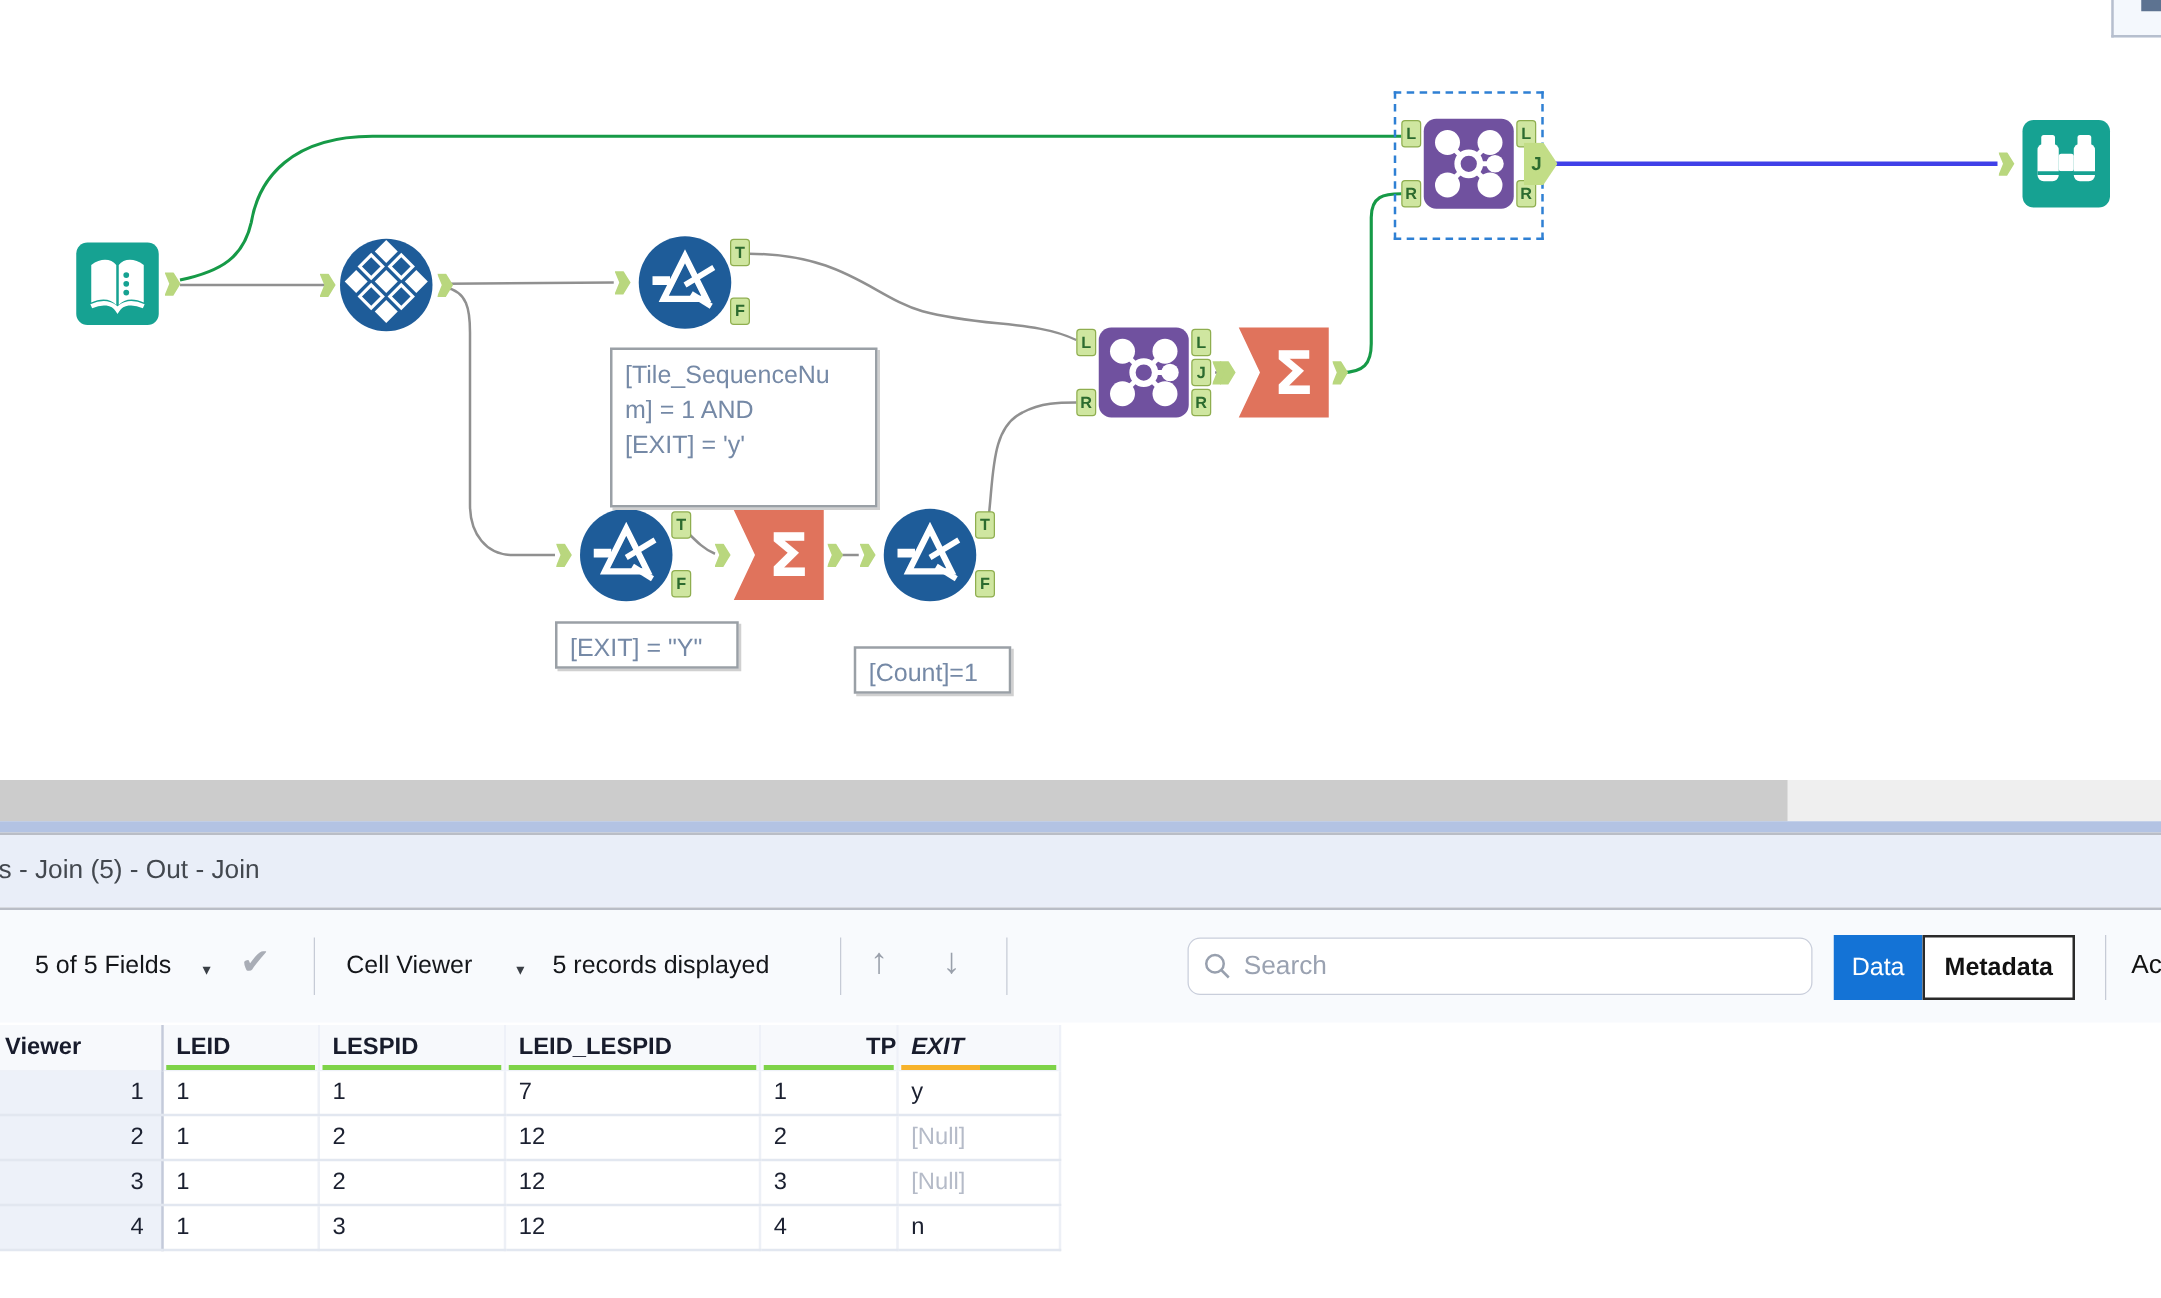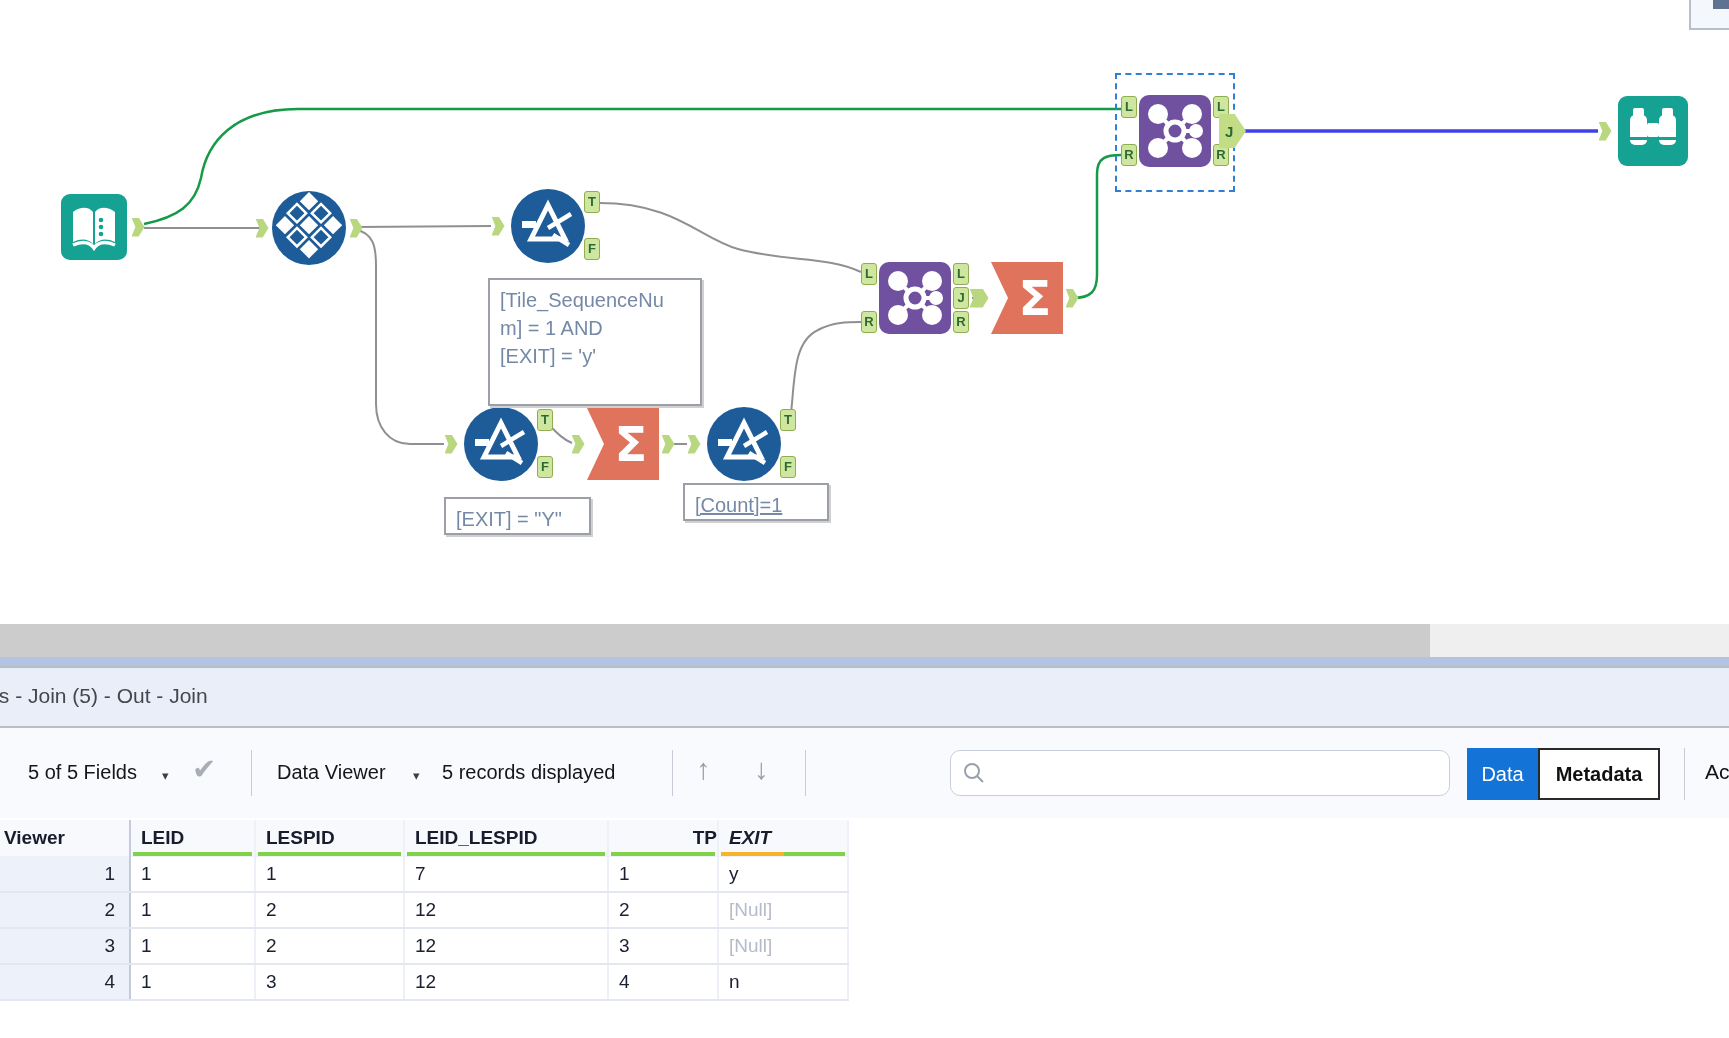--- a/index.html
+++ b/index.html
@@ -211,55 +211,56 @@
         </svg></div>
       <div class="port-chev" style="left: 1598.5px; top: 121.5px;"></div>
       <div class="annotation" style="left: 488px; top: 278px; width: 214px; height: 128px;">
         <div>[Tile_SequenceNu</div>
         <div>m] = 1 AND</div>
         <div>[EXIT] = 'y'</div>
       </div>
       <div class="annotation" style="left: 444px; top: 497px; width: 147px; height: 38px;">
         <div>[EXIT] = "Y"</div>
       </div>
-      <div class="annotation" style="left: 683px; top: 483px; width: 146px; height: 38px; text-decoration: underline;">
+      <div class="annotation" style="left: 683px; top: 517px; width: 126px; height: 38px;">
         <div>[Count]=1</div>
       </div>
     </div>
 
   <div id="hscroll">
     <div class="thumb"></div>
   </div>
   <div id="blueband"></div>
   <div class="hline1"></div>
 
   <div id="titlerow">
     <div class="t">ts - Join (5) - Out - Join</div>
   </div>
   <div class="hline2"></div>
 
   <div id="toolbar">
     <span class="tb-text" style="left:28px">5 of 5 Fields</span>
     <span class="tb-caret" style="left:162px">▾</span>
     <span class="tb-check" style="left:192px">✔</span>
     <span class="tb-div" style="left:251px"></span>
-    <span class="tb-text" style="left:277px">Data Viewer</span>
+    <span class="tb-text" style="left:277px">Cell Viewer</span>
     <span class="tb-caret" style="left:413px">▾</span>
     <span class="tb-text" style="left:442px">5 records displayed</span>
     <span class="tb-div" style="left:672px"></span>
     <span class="tb-arrow" style="left:696px">↑</span>
     <span class="tb-arrow" style="left:754px">↓</span>
     <span class="tb-div" style="left:805px"></span>
   </div>
 
   <div id="searchbox">
     <svg width="22" height="22" style="margin-right:8px">
       <circle cx="9" cy="9" r="7" stroke="#98a0ae" stroke-width="2" fill="none"></circle>
       <line x1="14" y1="14" x2="20" y2="20" stroke="#98a0ae" stroke-width="2"></line>
     </svg>
+    <input type="text" placeholder="Search" style="">
   </div>
   <div class="btn-data">Data</div>
   <div class="btn-meta">Metadata</div>
   <div class="btn-div"></div>
   <div class="actions-partial">Ac</div>
 
   <table id="grid">
     <thead>
         <tr id="grid-head">
           <th class="rec" style="width: 130px;">Viewer</th>

